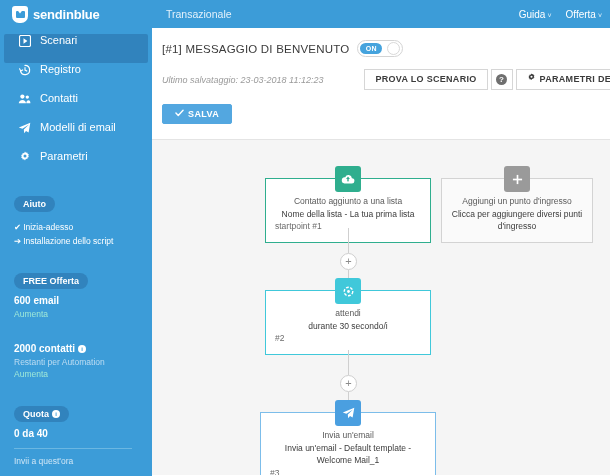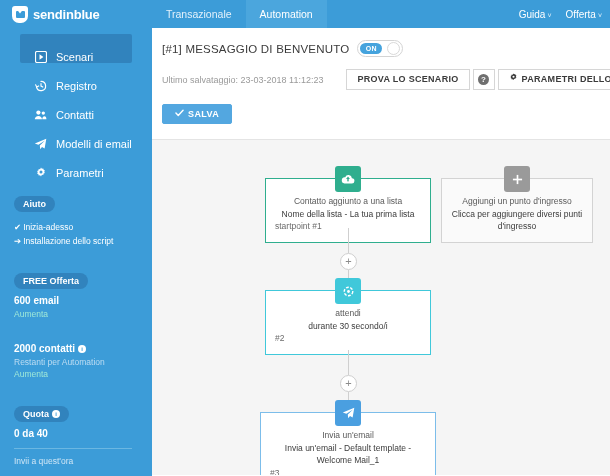--- a/index.html
+++ b/index.html
@@ -60,23 +60,23 @@
     color: #ffffff; font-size: 10px; cursor: pointer; white-space: nowrap;
   }
   .caret-dn { font-size: 7px; opacity: .85; margin-left: 2px; }
 
   
   .sidebar {
     position: absolute; left: 0; top: 28px; width: 152px; height: 448px;
     background: #3c9cd8; overflow: hidden;
   }
   .side-item {
-    height: 29px; display: flex; align-items: flex-end; gap: 9px;
+    height: 29px; display: flex; align-items: flex-start; gap: 9px;
     padding-left: 14px; color: #ffffff; font-size: 11px; cursor: pointer;
-    margin: 0 20px;
+    margin: 0 4px;
   }
   .side-item.active { background: #3183bd; border-radius: 2px; }
   .side-ico {
     width: 13px; height: 13px; display: flex; align-items: center; justify-content: center;
     flex: none;
   }
   .side-ico svg { display: block; }
 
   .pill {
     display: inline-block; background: #3183bd; color: #ffffff;
@@ -131,21 +131,21 @@
     align-items: center; justify-content: center; letter-spacing: .3px;
   }
   .toggle-knob {
     position: absolute; right: 2px; top: 1px; width: 13px; height: 13px;
     border-radius: 50%; background: #ffffff; border: 1px solid #d9d9d9;
   }
   .save-row {
     display: flex; align-items: center; gap: 0px; padding: 12px 0 0 10px;
   }
   .last-save {
-    font-size: 9px; color: #9a9a9a; margin-right: 4px; white-space: nowrap;
+    font-size: 9px; color: #9a9a9a; margin-right: 22px; white-space: nowrap; font-style: italic;
   }
   .btn-group { display: flex; align-items: stretch; }
   .btn {
     background: #ffffff; border: 1px solid #d6d6d6; color: #3b3b3b;
     font-size: 9px; font-weight: bold; letter-spacing: .3px;
     padding: 0 10px; height: 21px; line-height: 19px; cursor: pointer;
     white-space: nowrap; display: flex; align-items: center; gap: 4px; margin-left: 19px;
   }
   .btn + .btn { margin-left: 3px; }
   .btn-help {
@@ -210,21 +210,20 @@
     <div class="logo-wrap">
       <span class="logo-mark">
         <span class="logo-shield">
             <span class="logo-env"></span>
           </span>
       </span>
       <span class="logo-text">sendinblue</span>
     </div>
     <div class="topnav">
       <div class="topnav-item">Transazionale</div>
-      <div class="topnav-item active">Automation</div>
     </div>
     <div class="topright">
       <div class="topright-item">
         <span>Guida</span><span class="caret-dn">˅</span>
       </div>
       <div class="topright-item">
         <span>Offerta</span><span class="caret-dn">˅</span>
       </div>
     </div>
   </div>

